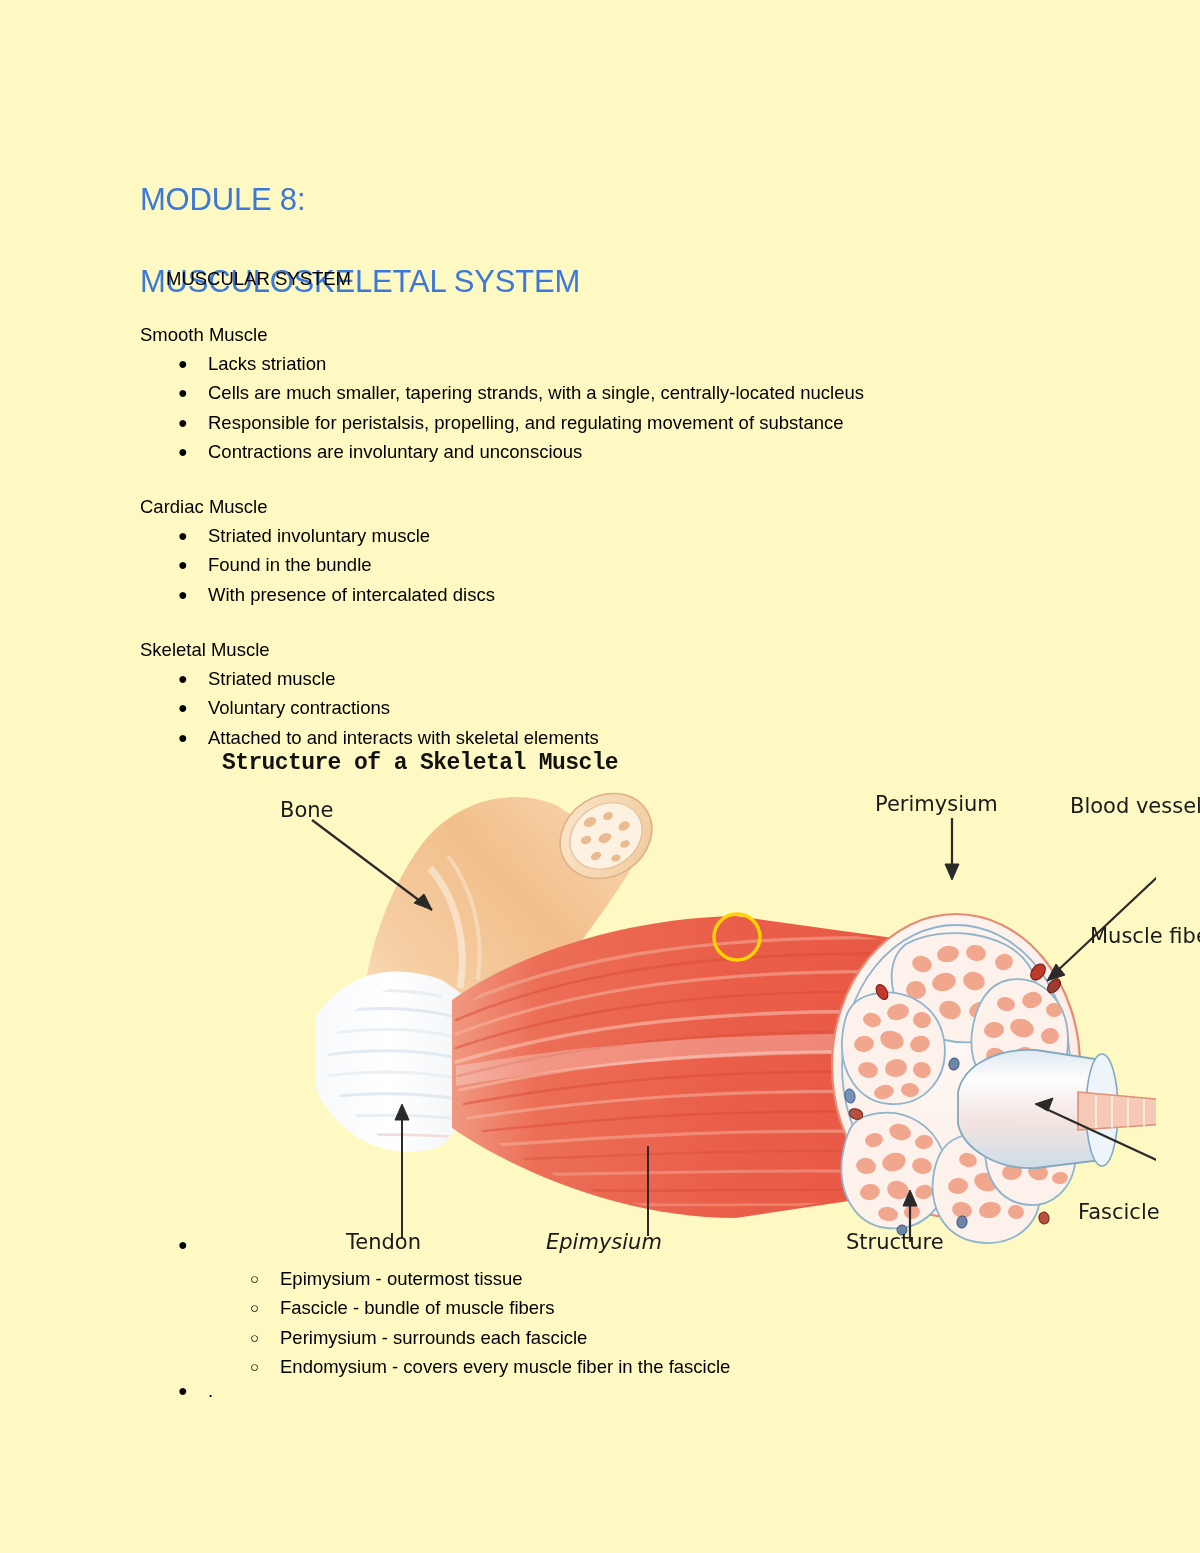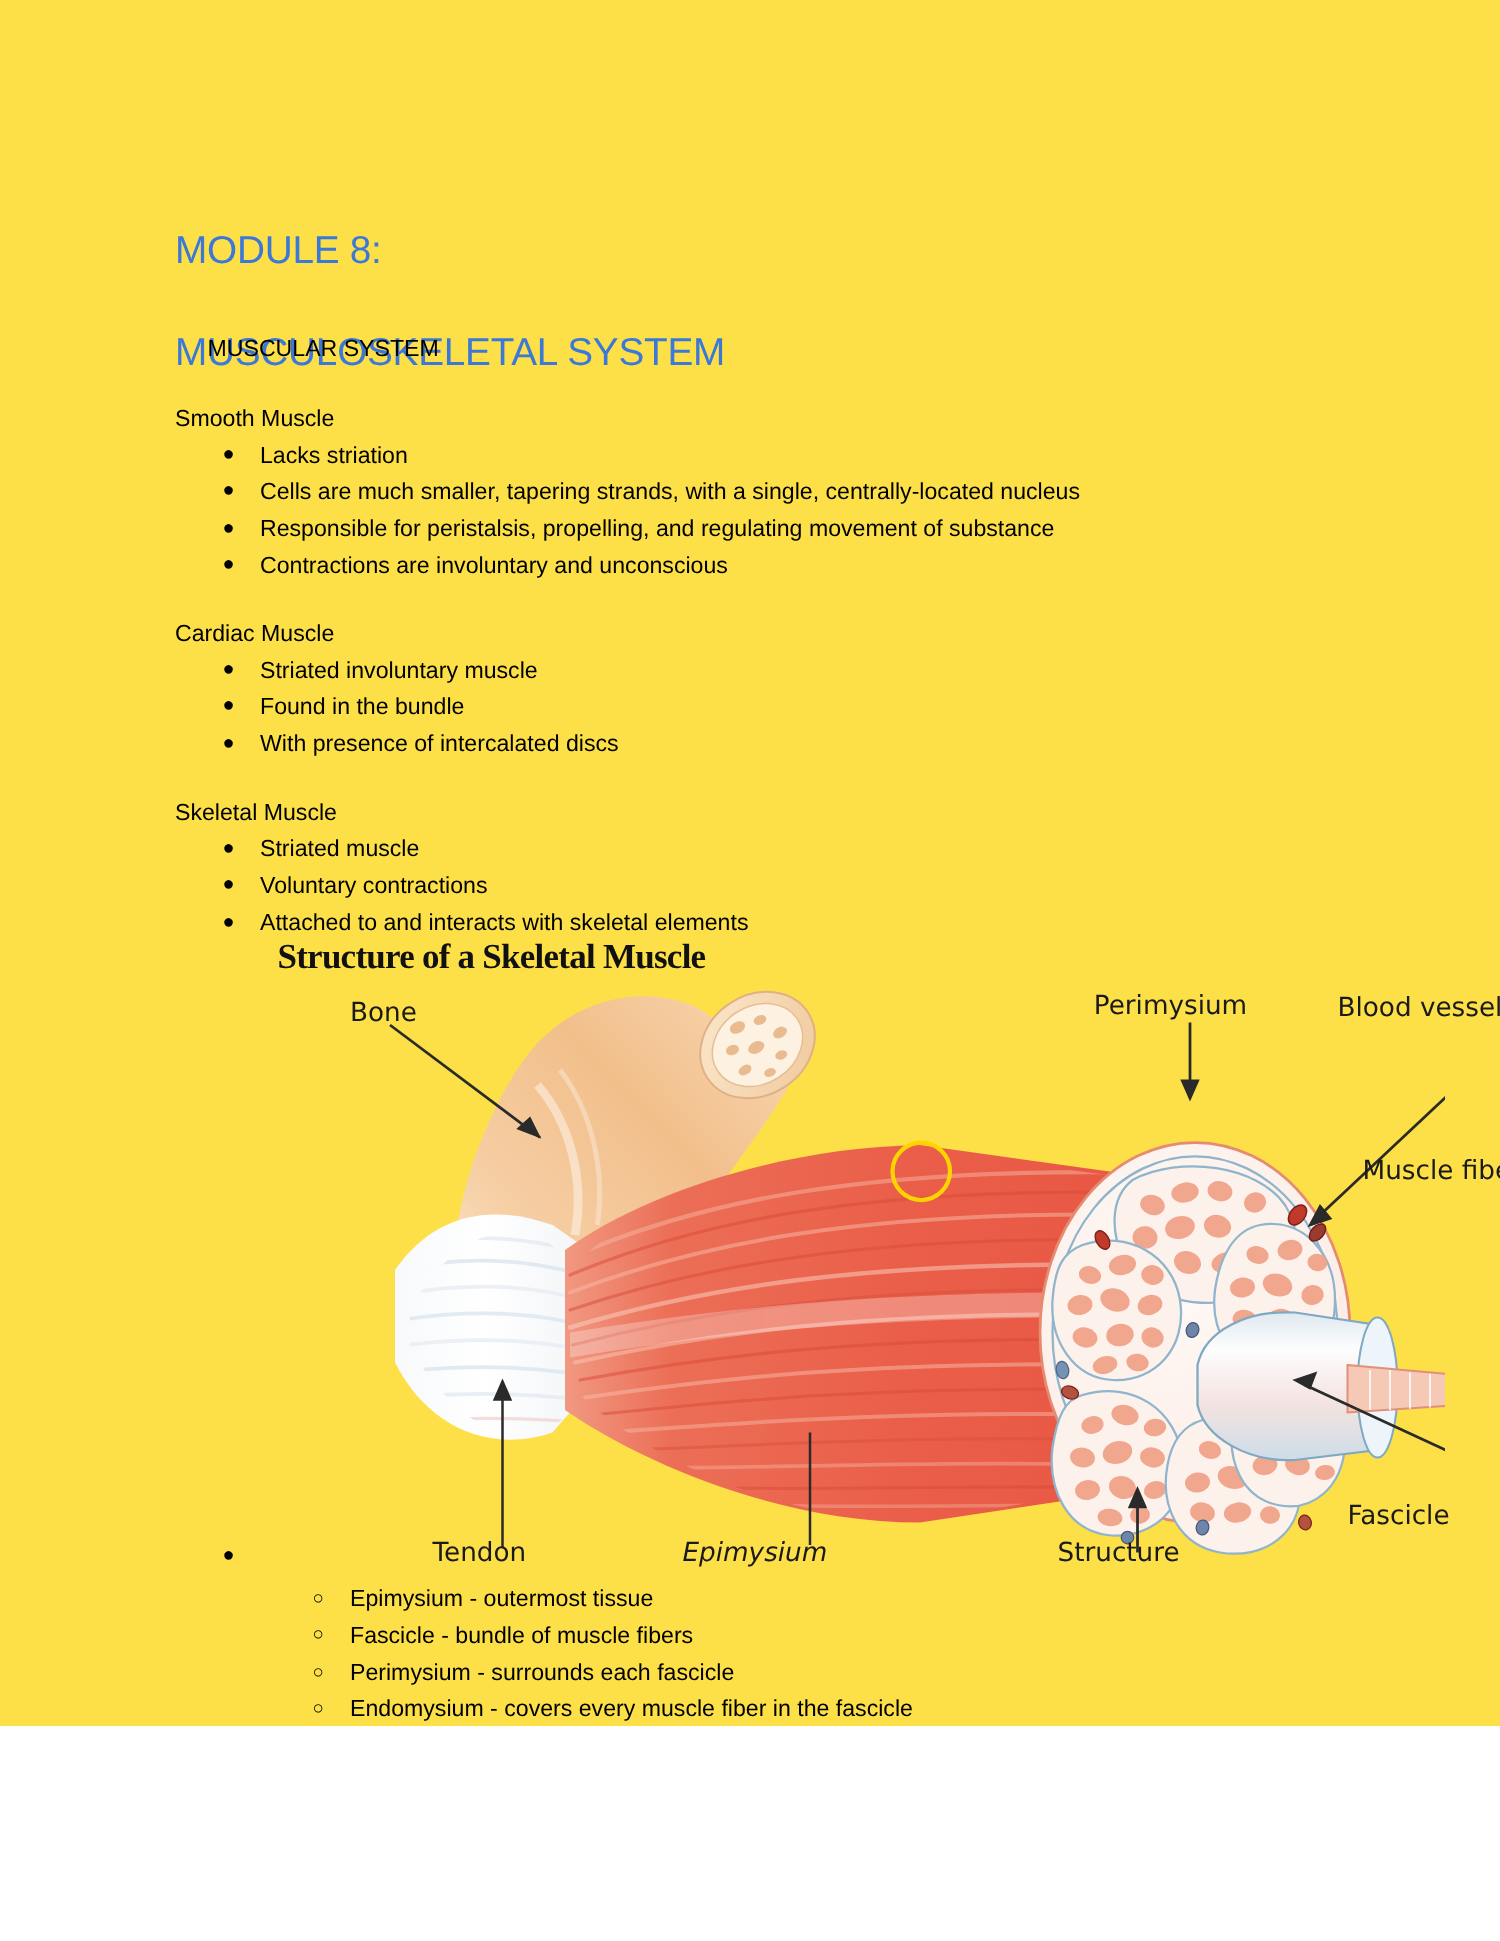--- a/index.html
+++ b/index.html
@@ -8,22 +8,22 @@
     padding: 0;
     background: #ffffff;
   }
   body {
     font-family: "Liberation Sans", sans-serif;
     color: #000000;
   }
   #page {
     position: relative;
     width: 1200px;
-    height: 1381px;
-    background: #fde047;
+    height: 1553px;
+    background: #fef9c3;
     overflow: hidden;
   }
 
   
   .doc-title {
     position: absolute;
     left: 140px;
     top: 138px;
     width: 900px;
     color: #3c78d8;
@@ -107,22 +107,22 @@
     position: absolute;
     left: 216px;
     top: 748px;
     width: 940px;
     height: 520px;
   }
   .fig-title {
     position: absolute;
     left: 6px;
     top: 2px;
-    font-family: Liberation Serif, serif;
-    font-size: 28px;
+    font-family: Liberation Mono, monospace;
+    font-size: 23px;
     font-weight: bold;
     letter-spacing: -0.6px;
     color: #111;
     white-space: nowrap;
   }
   .fig-label {
     position: absolute;
     font-family: "DejaVu Sans", sans-serif;
     font-size: 21px;
     color: #1a1a1a;

